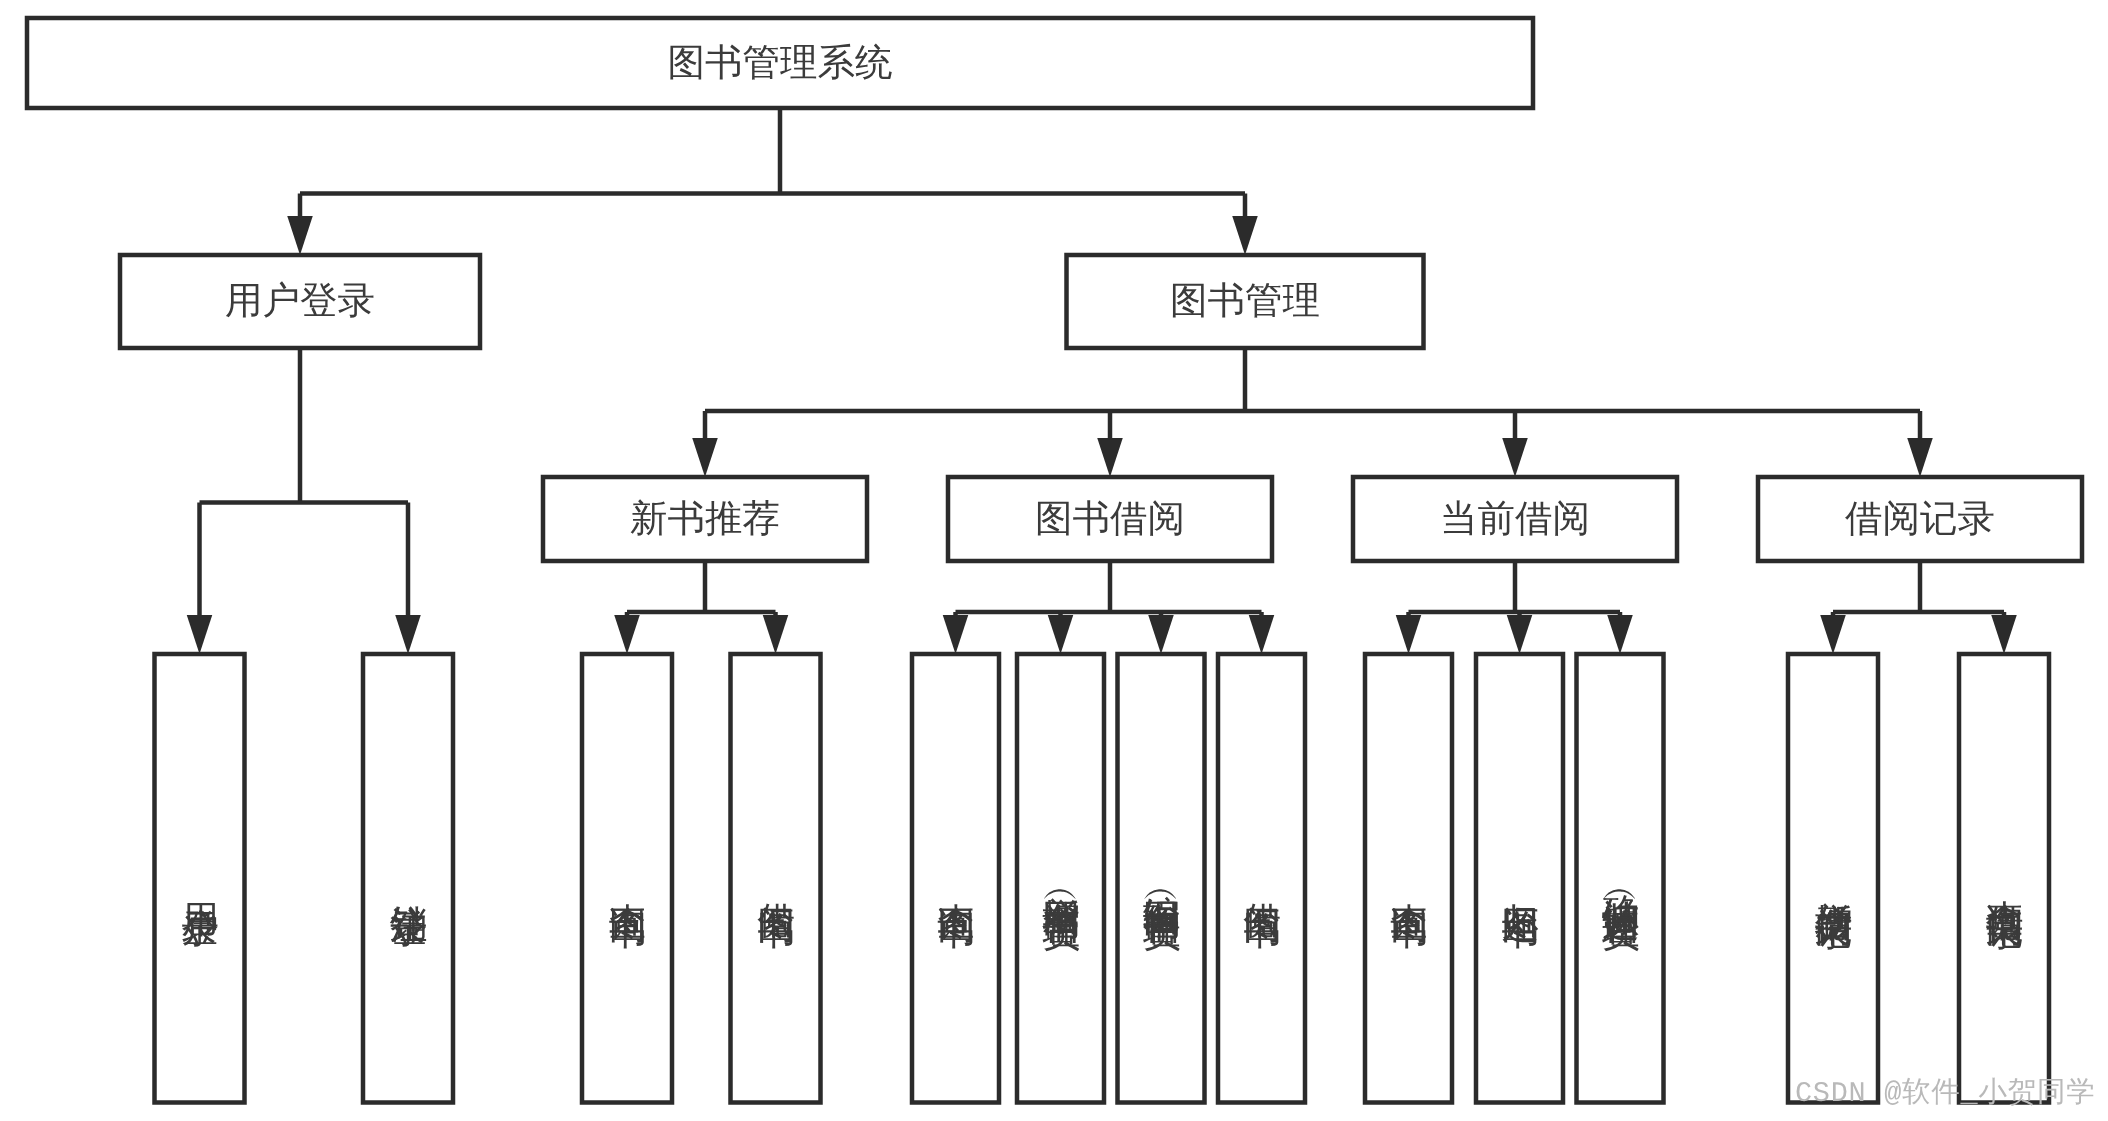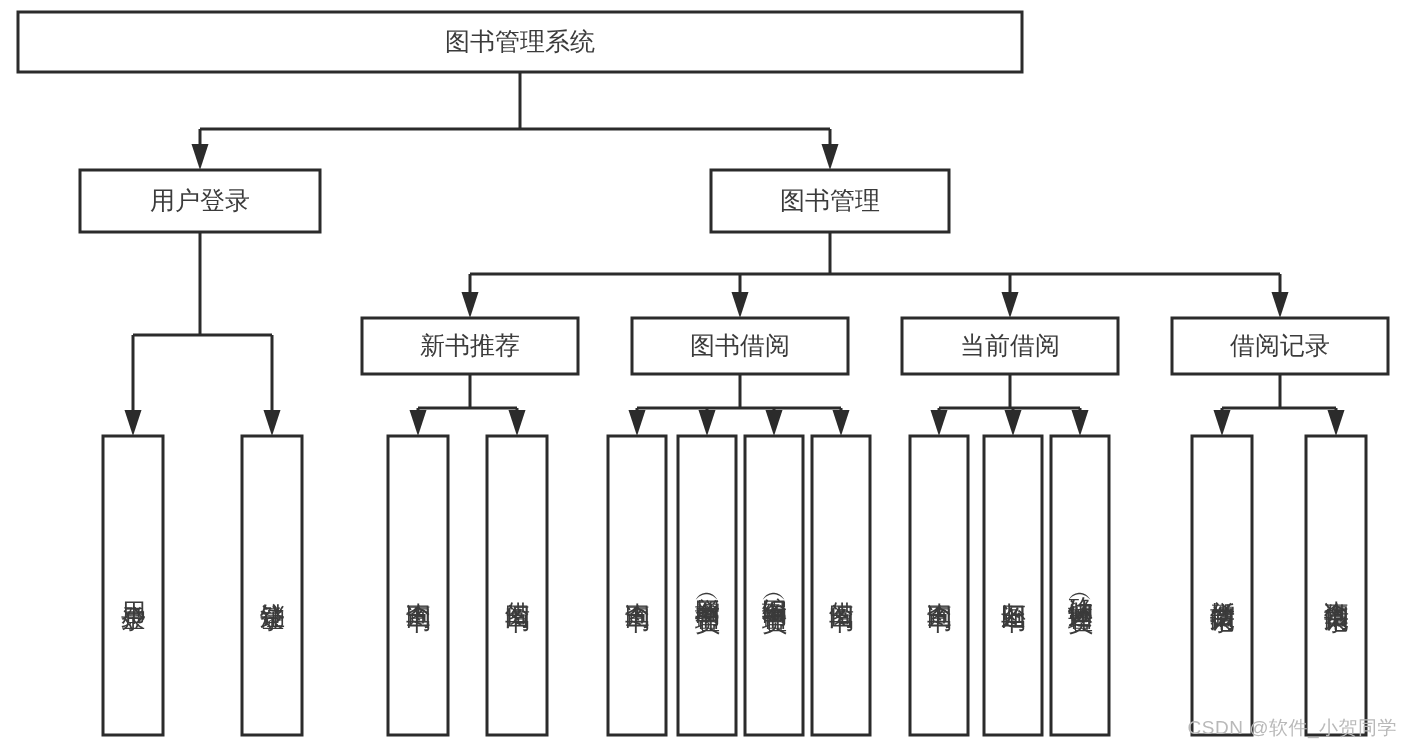--- a/index.html
+++ b/index.html
@@ -45,21 +45,21 @@
     font-size: 25px;
     text-anchor: middle;
     dominant-baseline: middle;
   }
   .watermark {
     position: absolute;
     right: 8px;
     bottom: 6px;
     color: #b9b9b9;
     font-size: 19px;
-    font-family: Liberation Sans, sans-serif;
+    font-family: Liberation Mono, monospace;
     white-space: nowrap;
     letter-spacing: 0.5px;
     pointer-events: none;
   }
   .vlabel {
     position: absolute;
     display: flex;
     align-items: center;
     justify-content: center;
     writing-mode: vertical-rl;

